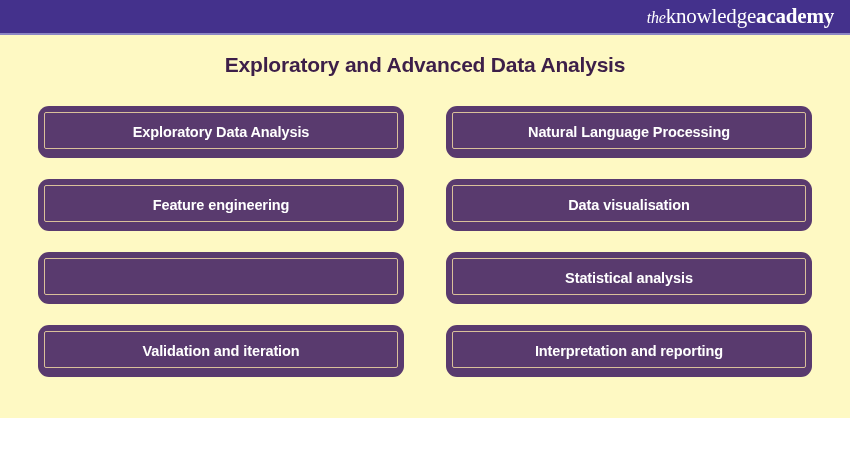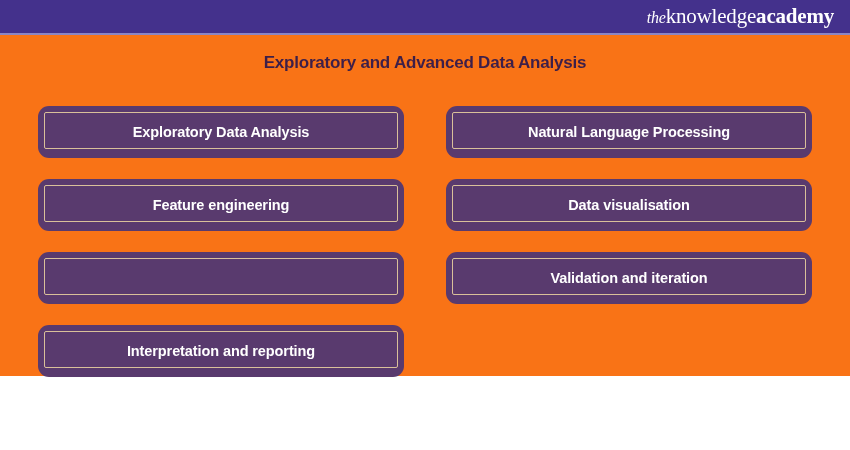--- a/index.html
+++ b/index.html
@@ -10,22 +10,22 @@
     width: 850px;
     height: 450px;
     background: #ffffff;
     font-family: "Liberation Sans", sans-serif;
     overflow: hidden;
   }
 
   .page {
     position: relative;
     width: 850px;
-    height: 376px;
-    background: #f97316;
+    height: 418px;
+    background: #fef9c3;
     box-sizing: border-box;
   }
 
   
   .header {
     position: absolute;
     top: 0;
     left: 0;
     width: 850px;
     height: 33px;
@@ -64,21 +64,21 @@
   }
 
   
   .title {
     position: absolute;
     top: 53px;
     left: 0;
     width: 850px;
     text-align: center;
     color: #3D1F49;
-    font-size: 17px;
+    font-size: 21px;
     font-weight: bold;
     letter-spacing: -0.2px;
   }
 
   
   .grid {
     position: absolute;
     top: 106px;
     left: 38px;
     width: 774px;
@@ -157,20 +157,24 @@
 
     <div class="box">
       <span class="box-inner"></span>
       <span class="box-label">Data visualisation</span>
     </div>
 
     <div class="box">
       <span class="box-inner"></span>
     </div>
 
+    <div class="box">
+      <span class="box-inner"></span>
+      <span class="box-label">Statistical analysis</span>
+    </div>
 
     <div class="box">
       <span class="box-inner"></span>
       <span class="box-label">Validation and iteration</span>
     </div>
 
 
     <div class="box">
       <span class="box-inner"></span>
       <span class="box-label">Interpretation and reporting</span>

